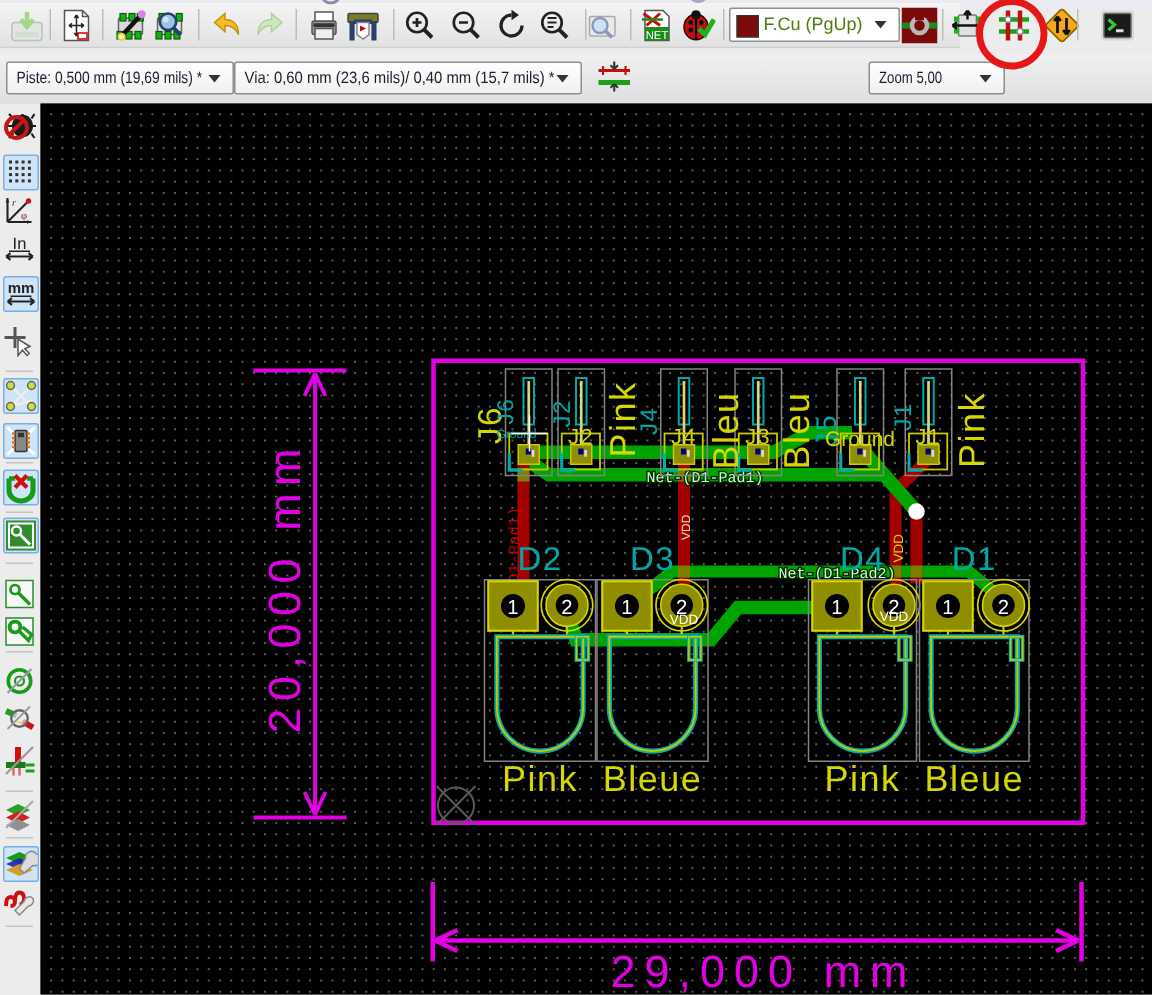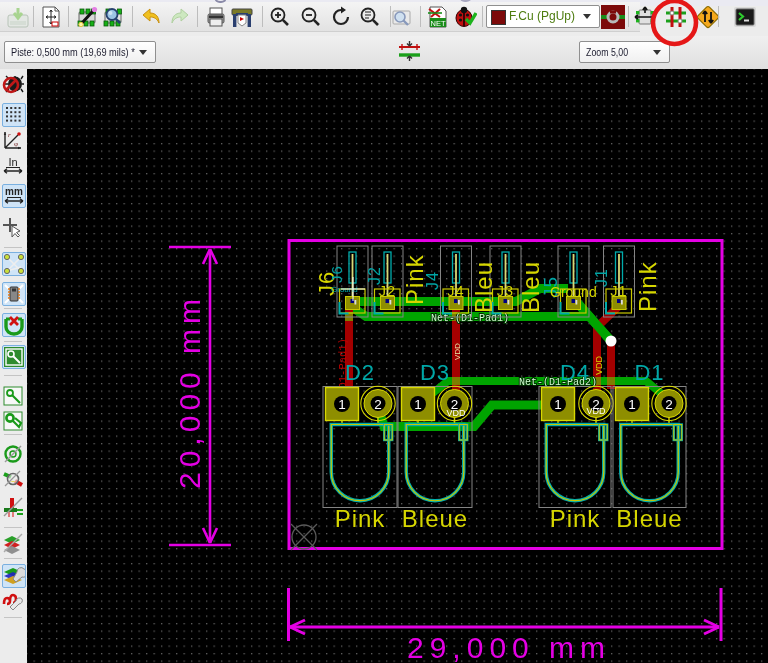--- a/index.html
+++ b/index.html
@@ -170,20 +170,24 @@
       <div class="sep1" style="left:628px"></div>
       <div class="sep1" style="left:718px"></div>
       <div class="abs" style="left:214px;top:-6px;width:9px;height:5px;border:2px solid #8a8aa8;border-top:none;border-radius:0 0 6px 6px;background:none"></div>
       <div class="abs" style="left:459px;top:-6px;width:9px;height:4px;border:2px solid #a8a8c0;border-top:none;border-radius:0 0 6px 6px;background:none"></div>
     </div>
 <div id="tb2" class="abs">
       <div class="combo" style="left:4px;width:150px">
         <span class="ct" style="font-size:11px;letter-spacing:0px;transform:scaleX(0.84);transform-origin:0 0;display:inline-block">Piste: 0,500 mm (19,69 mils) *</span>
         <span class="carr" style="left:134px"></span>
       </div>
+      <div class="combo" style="left:156px;width:230px">
+        <span class="ct" style="font-size:11px;letter-spacing:0px;transform:scaleX(0.9);transform-origin:0 0;display:inline-block">Via: 0,60 mm (23,6 mils)/ 0,40 mm (15,7 mils) *</span>
+        <span class="carr" style="left:214px"></span>
+      </div>
       <svg class="abs" style="left:397px;top:4px" width="25" height="22" viewBox="0 0 25 22">
         <line x1="2" y1="7" x2="23" y2="7" stroke="#c01010" stroke-width="2"></line>
         <line x1="2" y1="15" x2="23" y2="15" stroke="#1aa01a" stroke-width="3.4"></line>
         <path d="M12.5,1 L12.5,6 M12.5,6 L10,3.5 M12.5,6 L15,3.5" stroke="#333" stroke-width="1.4" fill="none"></path>
         <path d="M12.5,21 L12.5,16 M12.5,16 L10,18.5 M12.5,16 L15,18.5" stroke="#333" stroke-width="1.4" fill="none"></path>
         <line x1="5" y1="4" x2="5" y2="10" stroke="#c01010" stroke-width="1.4"></line>
         <line x1="20" y1="4" x2="20" y2="10" stroke="#c01010" stroke-width="1.4"></line>
       </svg>
       <div class="combo" style="left:579px;width:89px">
         <span class="ct" style="font-size:11px;letter-spacing:0px;transform:scaleX(0.8);transform-origin:0 0;display:inline-block">Zoom 5,00</span>

